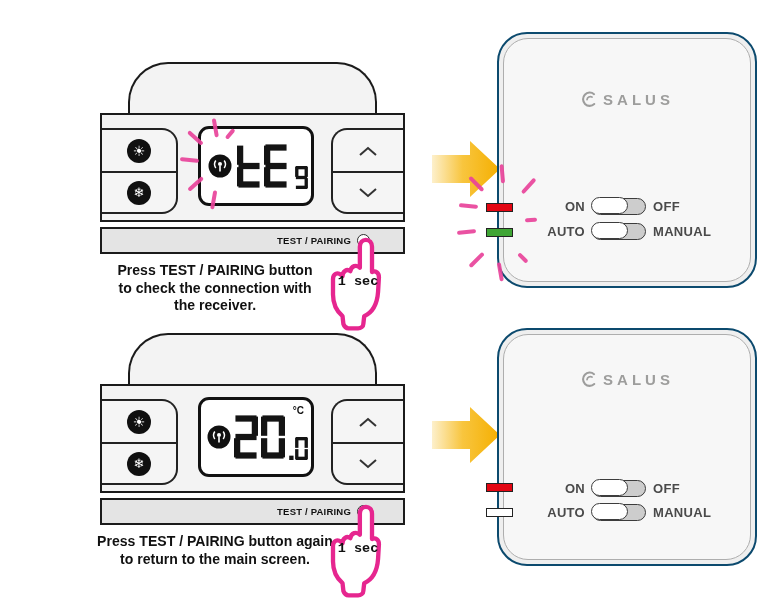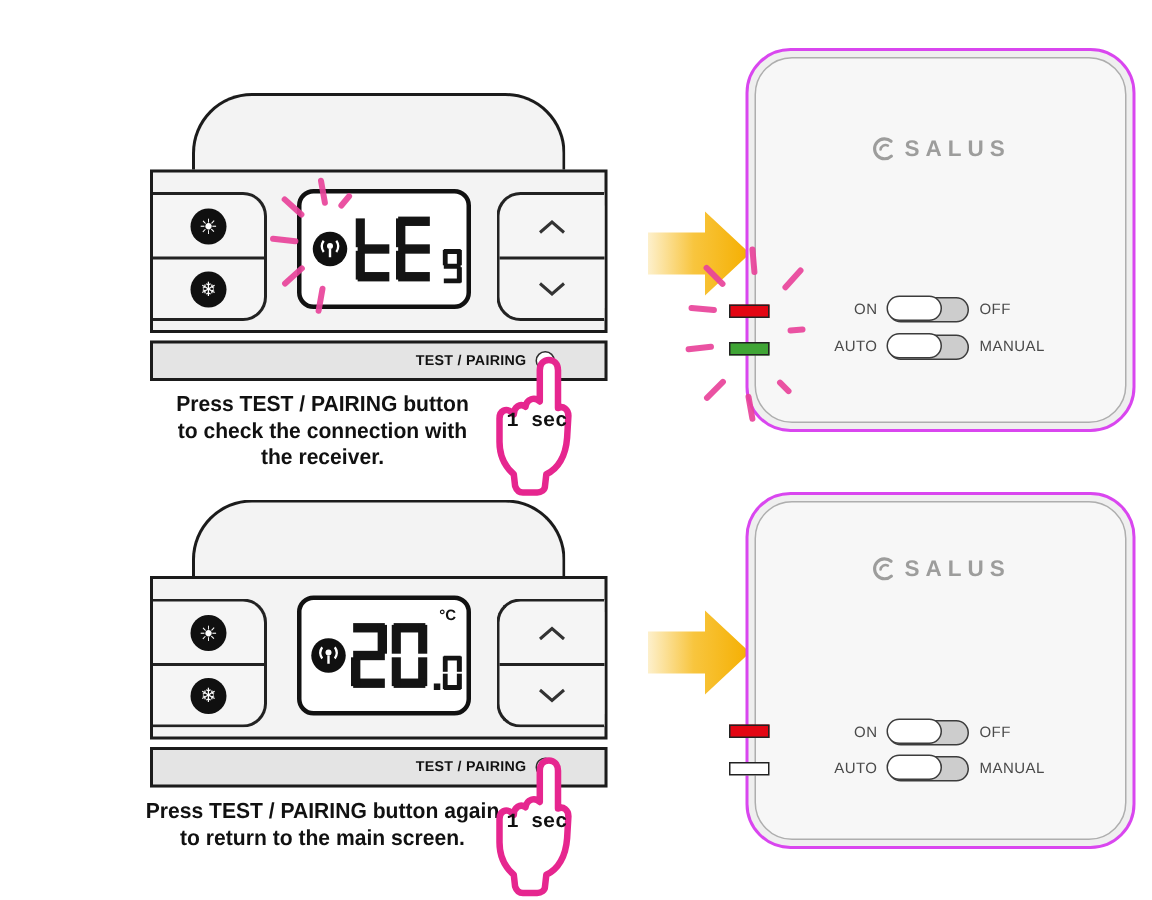--- a/index.html
+++ b/index.html
@@ -31,27 +31,27 @@
   .lcdunit{position:absolute;right:7px;top:5px;font-size:10px;font-weight:bold;color:#111;}
   .tbar{position:absolute;left:0;top:165px;width:305px;height:27px;background:#e4e4e4;
         border:2px solid #1b1b1b;box-sizing:border-box;display:flex;align-items:center;
         justify-content:flex-end;gap:6px;padding-right:33px;}
   .tbar .blbl{font-size:9.5px;font-weight:bold;color:#111;letter-spacing:.2px;}
   .pbtn{width:13px;height:13px;border:1.8px solid #2e2e2e;border-radius:50%;background:#fff;box-sizing:border-box;}
   .caption{position:absolute;left:-30px;top:200px;width:290px;text-align:center;color:#111;
         font-size:14.5px;line-height:17.5px;font-weight:bold;transform:scaleX(.97);}
 
   
-  .recv{position:absolute;width:260px;background:#efefef;border:2px solid #d946ef;
+  .recv{position:absolute;width:260px;background:#efefef;border:2px solid #0c4a6e;
         border-radius:30px;box-sizing:border-box;}
   .recv .inner{position:absolute;inset:4px;border:1.5px solid #aeaeae;border-radius:25px;background:#f7f7f7;}
   .logo{position:absolute;left:0;width:100%;display:flex;align-items:center;justify-content:center;gap:4px;}
   .logo .txt{font-size:15px;font-weight:bold;letter-spacing:4px;color:#9d9d9c;}
   .swrow{position:absolute;left:0;width:100%;display:flex;align-items:center;justify-content:center;gap:7px;}
-  .swlbl{font-size:10px;font-weight:normal;color:#4a4a4a;letter-spacing:.3px;}
+  .swlbl{font-size:13px;font-weight:bold;color:#4a4a4a;letter-spacing:.3px;}
   .swrow .ll{width:38px;text-align:right;}
   .swrow .rl{width:54px;text-align:left;}
   .switch{position:relative;width:54px;height:17px;background:#cdcdcd;border:1.6px solid #3c3c3c;
         border-radius:9px;box-sizing:border-box;}
   .knob{position:absolute;left:-1.6px;top:-1.6px;width:37px;height:17px;background:#fff;
         border:1.6px solid #3c3c3c;border-radius:9px;box-sizing:border-box;}
   .led{position:absolute;left:-13px;width:27px;height:9px;border:1.3px solid #222;box-sizing:border-box;}
   .led.red{background:#E30613;}
   .led.green{background:#3FA535;}
   .led.off{background:#fff;}

